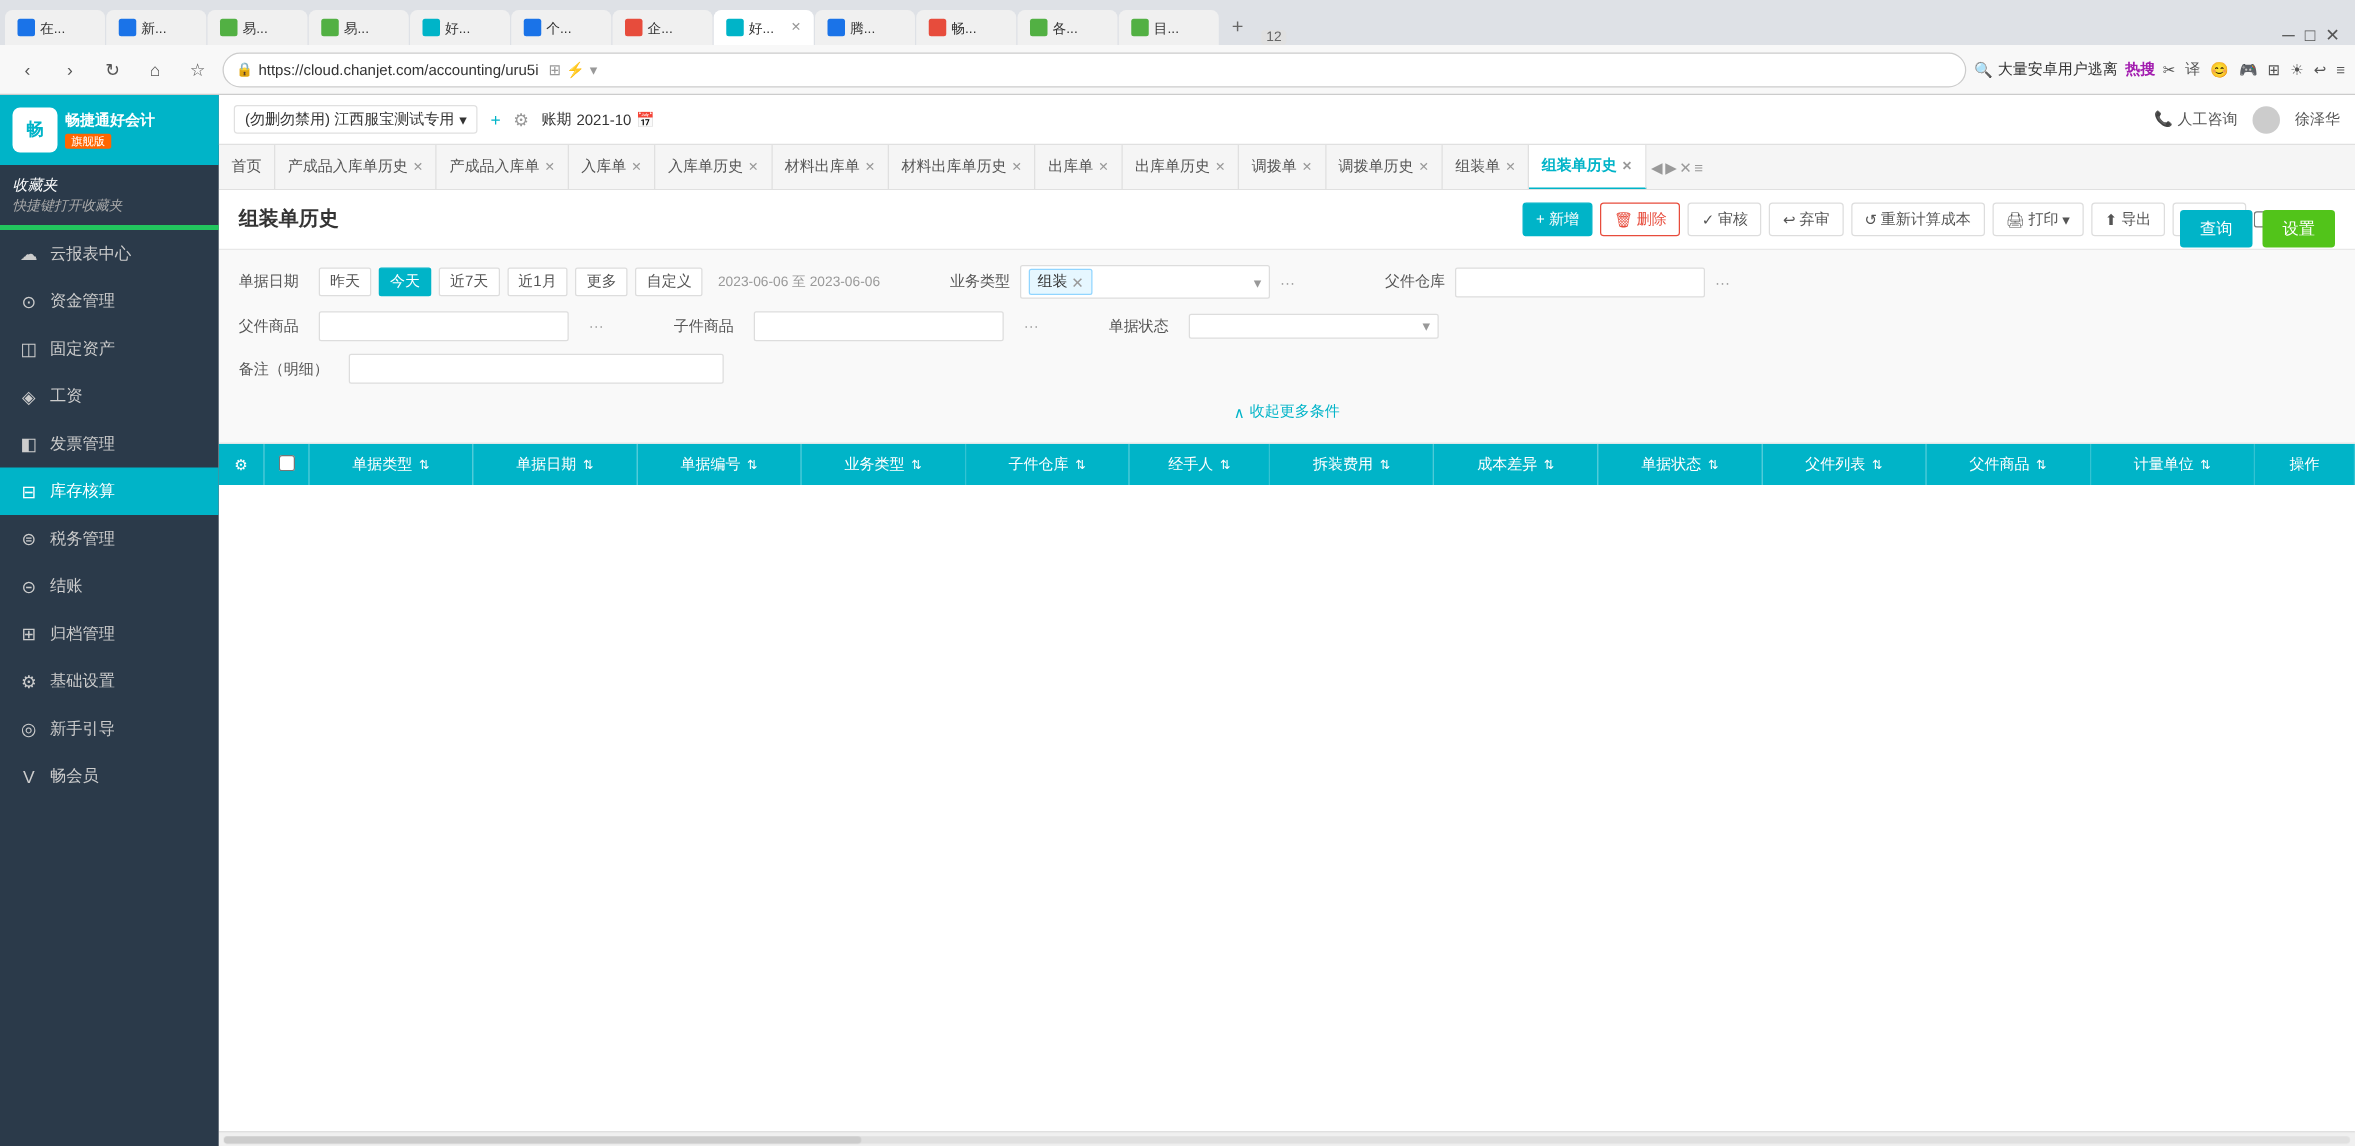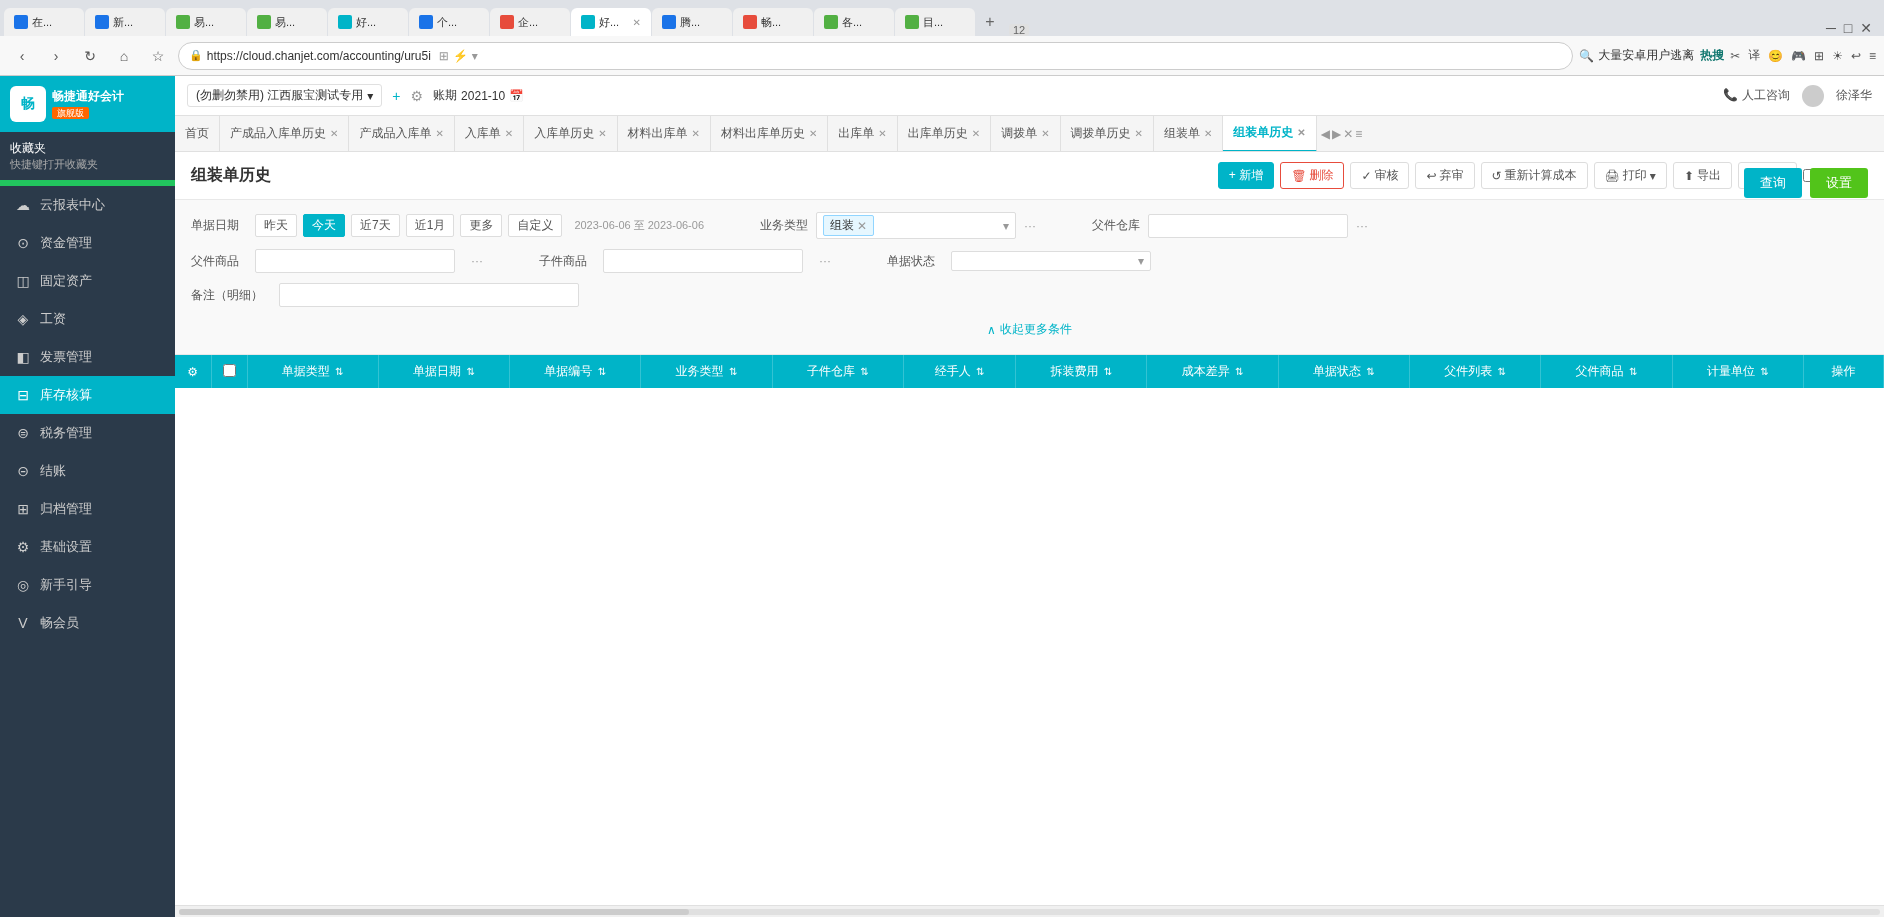--- a/index.html
+++ b/index.html
@@ -12,32 +12,32 @@
     .tab.active { background: #fff; }
     .tab-icon { width: 14px; height: 14px; border-radius: 2px; flex-shrink: 0; }
     .tab-close { margin-left: auto; color: #999; font-size: 10px; cursor: pointer; flex-shrink: 0; }
     .tab-new { width: 28px; height: 28px; display: flex; align-items: center; justify-content: center; font-size: 16px; color: #666; cursor: pointer; }
 
     .address-bar { display: flex; align-items: center; height: 40px; background: #f8f8f8; padding: 0 8px; gap: 6px; border-bottom: 1px solid #ccc; }
     .nav-btn { width: 28px; height: 28px; display: flex; align-items: center; justify-content: center; color: #555; cursor: pointer; border-radius: 50%; font-size: 14px; }
     .url-bar { flex: 1; height: 28px; background: #fff; border: 1px solid #ccc; border-radius: 14px; display: flex; align-items: center; padding: 0 10px; font-size: 12px; color: #333; gap: 4px; }
     .url-lock { color: #5c7c3f; font-size: 11px; }
     .search-bar { display: flex; align-items: center; gap: 4px; font-size: 12px; color: #333; }
-    .hot-tag { color: #0f766e; font-weight: bold; }
+    .hot-tag { color: #a21caf; font-weight: bold; }
     .toolbar-icons { display: flex; align-items: center; gap: 8px; font-size: 12px; color: #555; }
 
     
     .app-container { display: flex; width: 1884px; height: calc(917px - 76px); background: #fff; }
 
     
     .sidebar { width: 175px; background: #2b3a4a; display: flex; flex-direction: column; flex-shrink: 0; }
     .sidebar-logo { background: #00b4c8; padding: 10px; display: flex; align-items: center; gap: 6px; cursor: pointer; }
     .logo-icon { width: 36px; height: 36px; background: #fff; border-radius: 6px; display: flex; align-items: center; justify-content: center; font-weight: bold; color: #00b4c8; font-size: 14px; }
     .logo-badge { background: #ff6600; color: #fff; font-size: 9px; padding: 1px 5px; border-radius: 2px; }
-    .sidebar-fav { padding: 8px 10px; color: #aaa; font-size: 12px; cursor: pointer; border-bottom: 6px solid #22c55e; }
+    .sidebar-fav { padding: 8px 10px; color: #aaa; font-size: 12px; cursor: pointer; border-bottom: 4px solid #22c55e; font-style: italic; }
     .sidebar-fav-title { color: #fff; font-size: 12px; }
     .sidebar-fav-sub { color: #aaa; font-size: 11px; }
     .sidebar-nav { flex: 1; overflow-y: auto; }
     .nav-item { display: flex; align-items: center; gap: 8px; padding: 10px 14px; color: #ccc; cursor: pointer; font-size: 13px; }
     .nav-item.active { background: #00b4c8; color: #fff; }
     .nav-icon { width: 18px; height: 18px; display: flex; align-items: center; justify-content: center; font-size: 14px; }
 
     
     .main-content { flex: 1; display: flex; flex-direction: column; overflow: hidden; }
 
@@ -395,21 +395,21 @@
             <span class="filter-label">业务类型</span>
             <div style="display:flex;align-items:center;gap:4px;min-width:200px;border:1px solid #ddd;background:#fff;padding:2px 6px;border-radius:2px;">
               <div class="filter-tag">
                 <span>组装</span>
                 <span class="filter-tag-close">✕</span>
               </div>
               <span style="cursor:pointer;color:#999;margin-left:auto;">▾</span>
             </div>
             <span style="color:#999;cursor:pointer;">···</span>
           </div>
-          <div style="margin-left: 40px;display:flex;align-items:center;gap:8px;">
+          <div style="margin-left: 56px;display:flex;align-items:center;gap:8px;">
             <span class="filter-label">父件仓库</span>
             <input class="filter-input" type="text" style="min-width: 200px;">
             <span style="color:#999;cursor:pointer;">···</span>
           </div>
         </div>
         <div class="filter-row">
           <span class="filter-label">父件商品</span>
           <input class="filter-input" type="text" style="min-width: 200px;">
           <span style="color:#999;cursor:pointer;margin-right:40px;">···</span>
           <span class="filter-label">子件商品</span>

